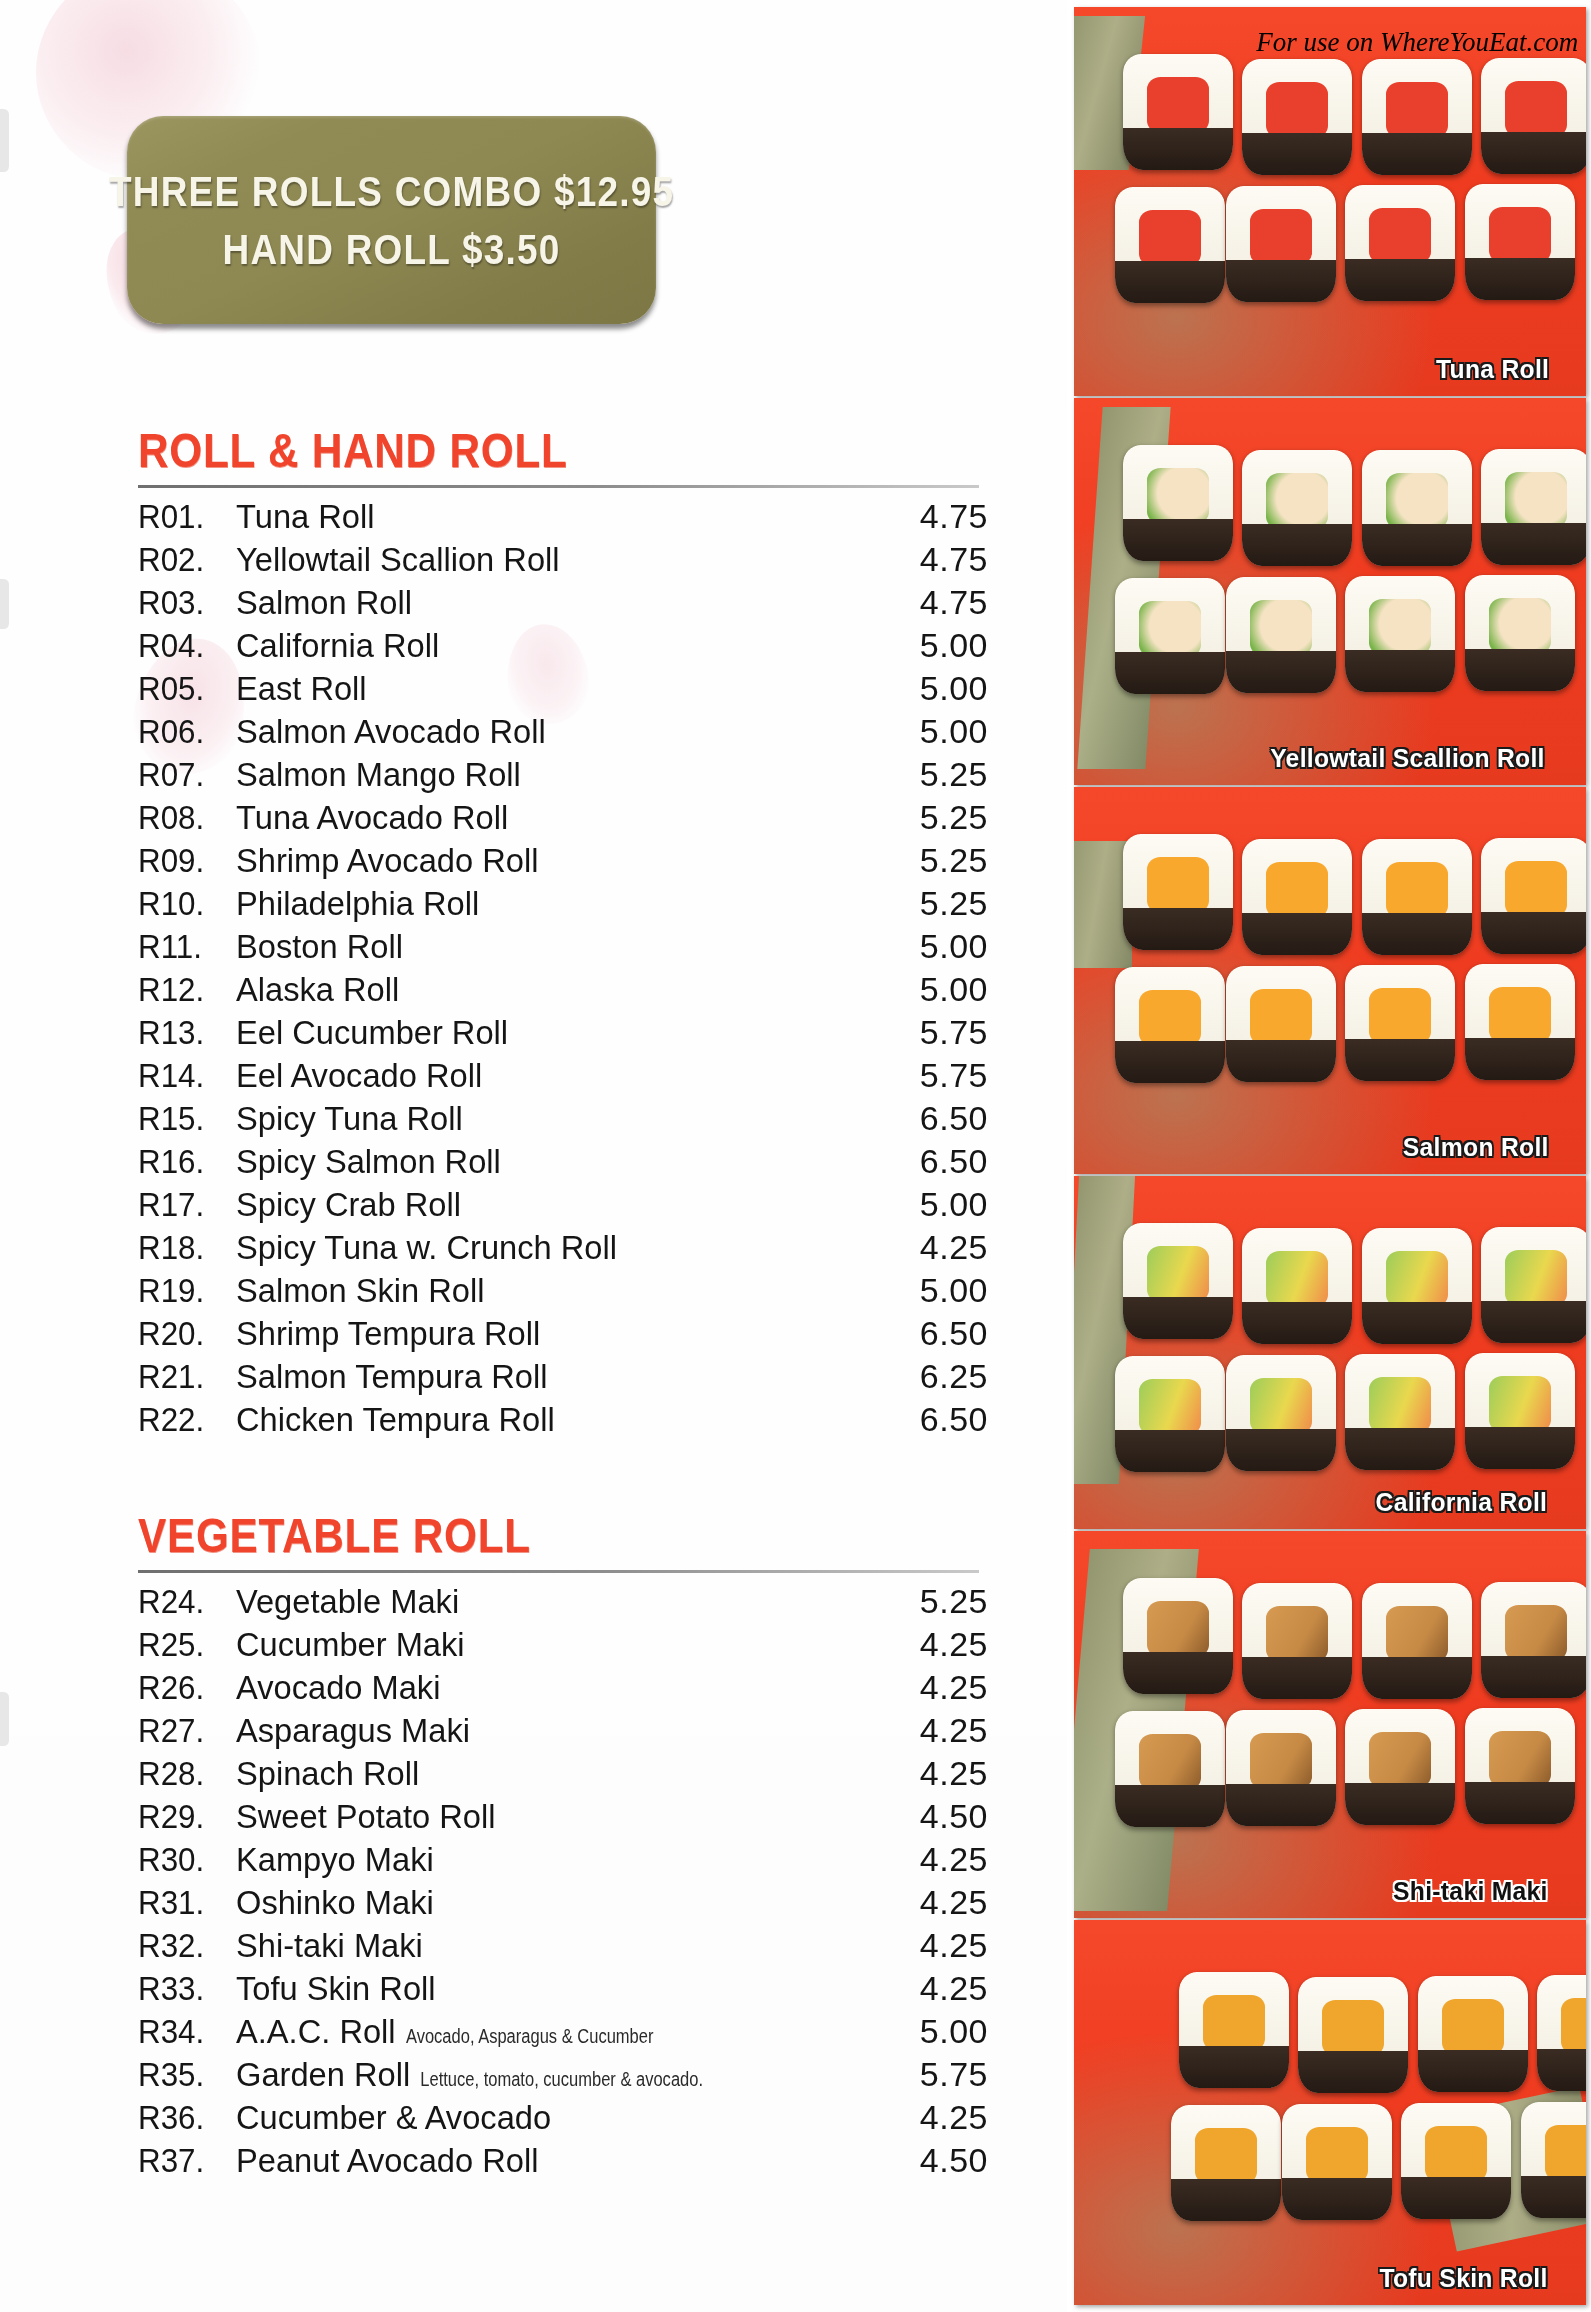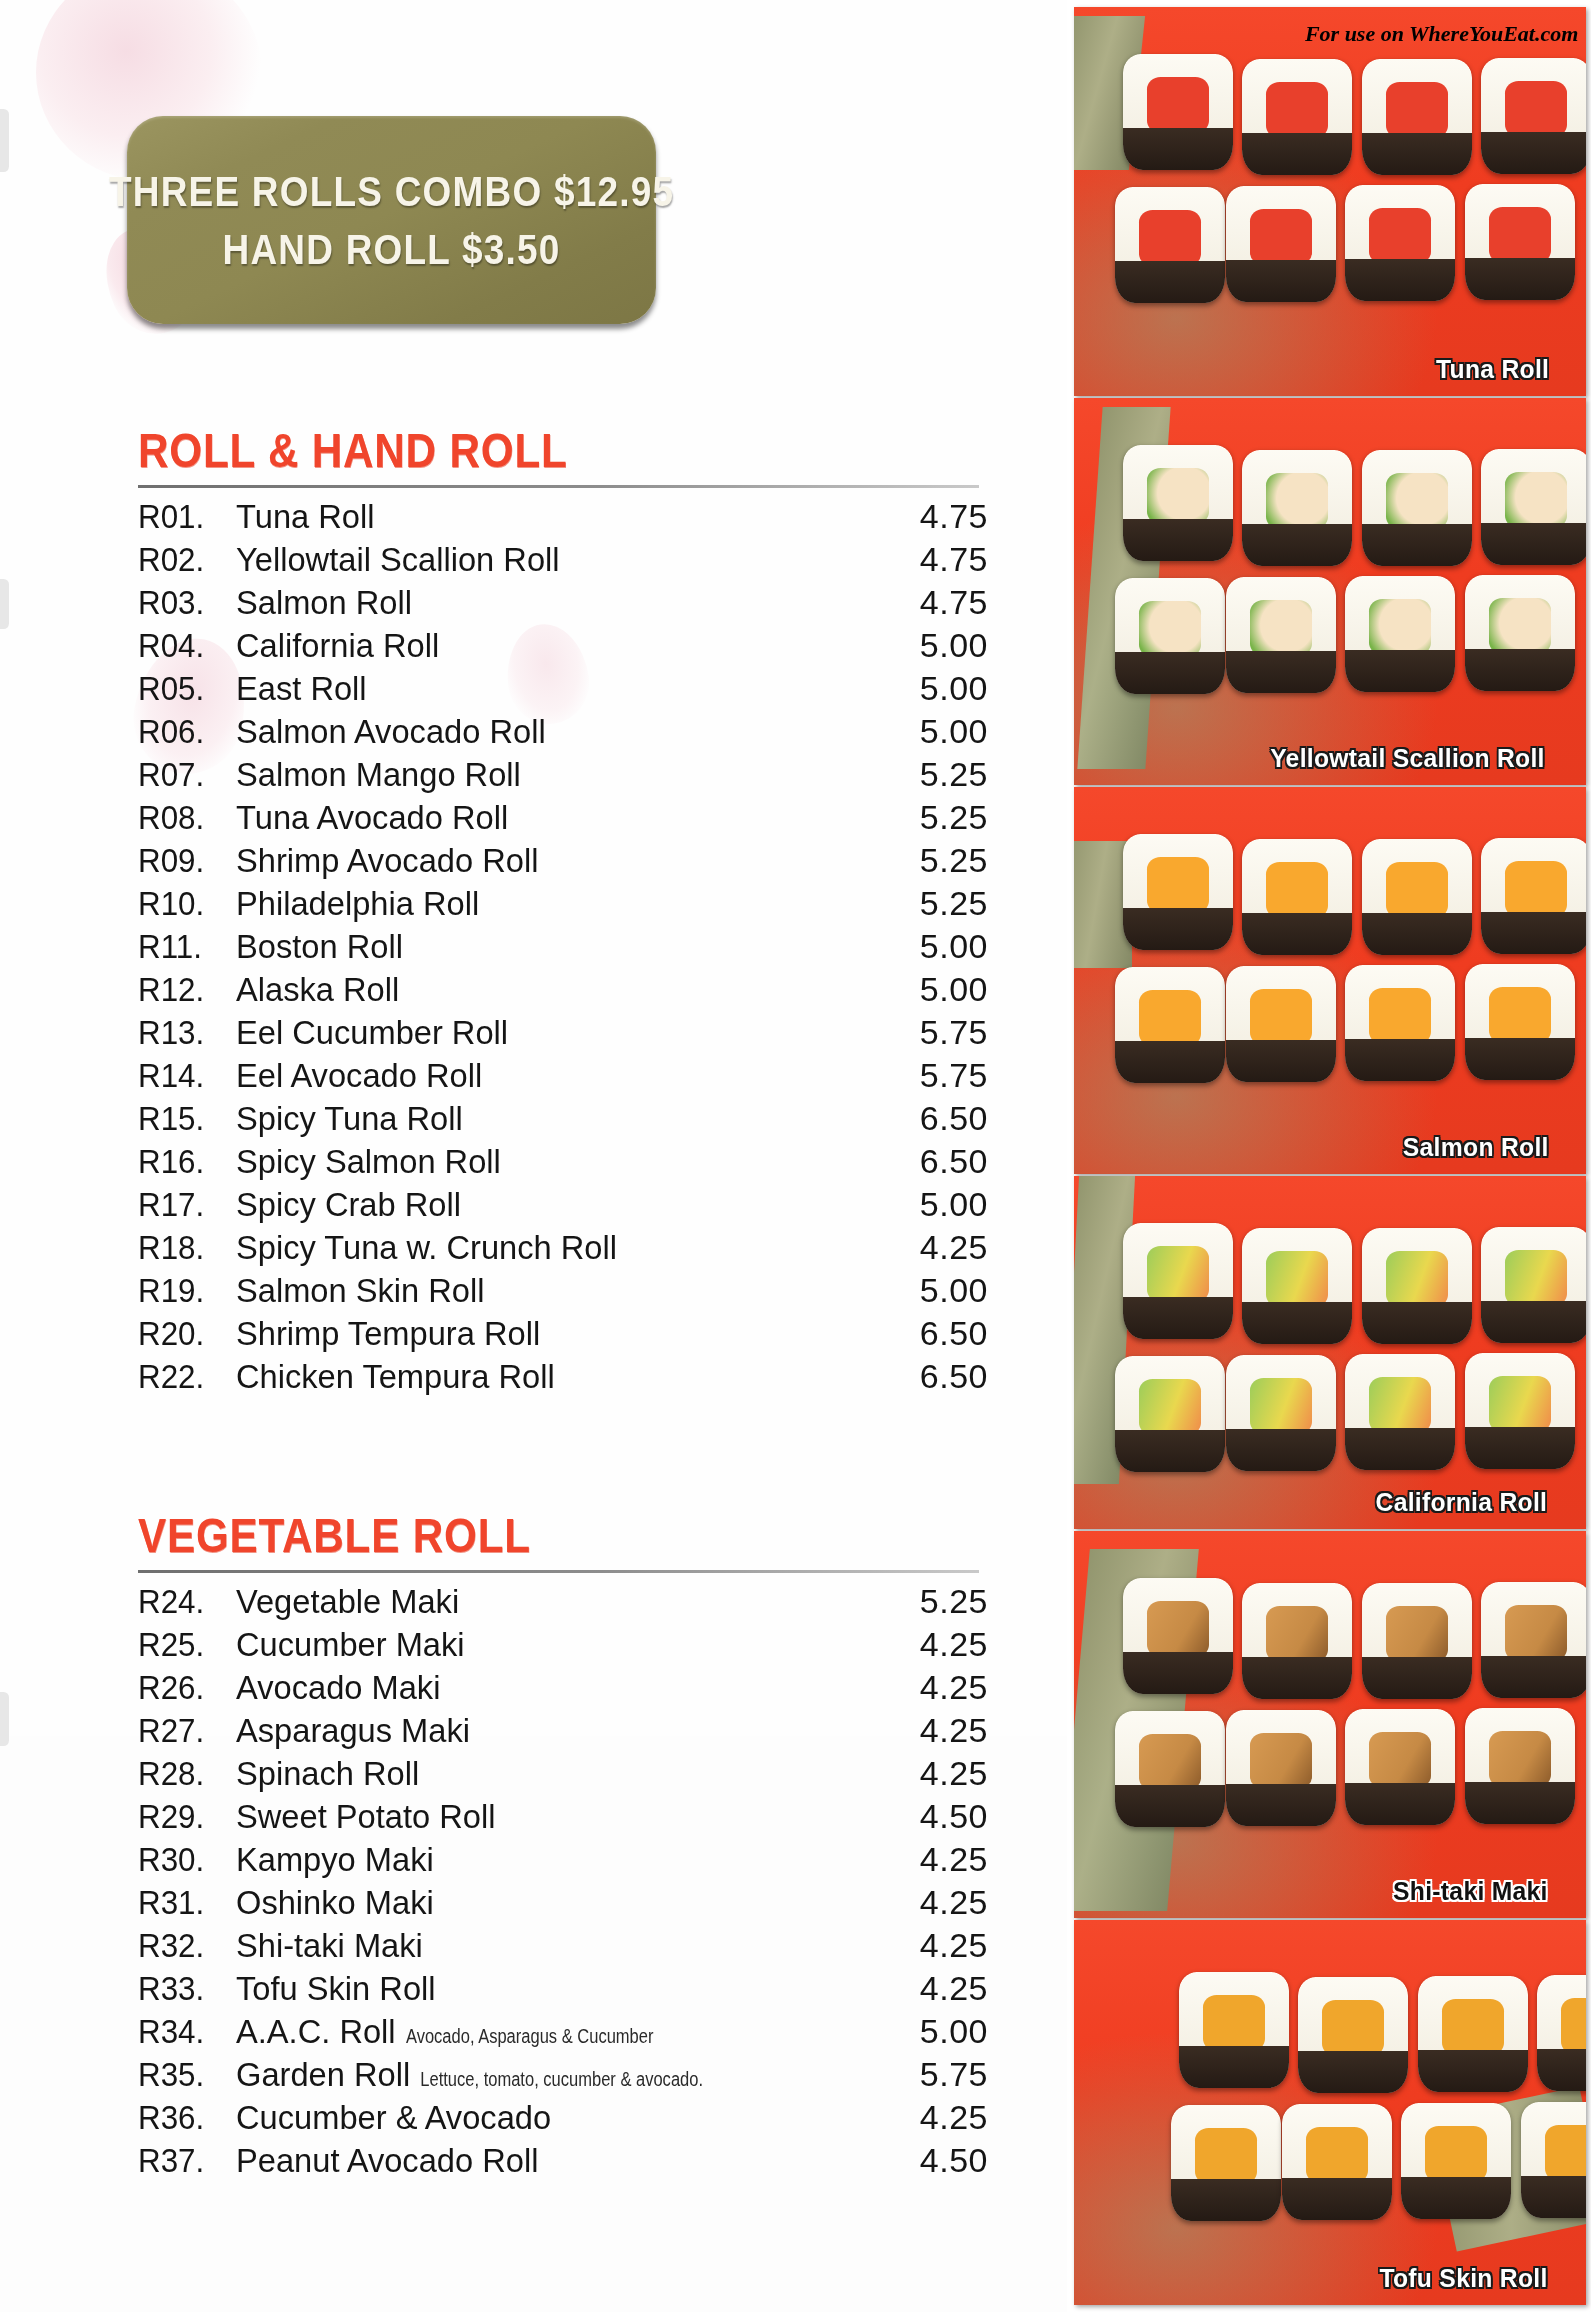--- a/index.html
+++ b/index.html
@@ -182,24 +182,24 @@
       0 1.8px 0 #1a1a1a, 1.8px 0 0 #1a1a1a, -1.8px 0 0 #1a1a1a, 0 -1.8px 0 #1a1a1a;
   }
   .label.dk{
     color:#111111;
     text-shadow:
       -1.8px -1.8px 0 #ffffff, 1.8px -1.8px 0 #ffffff,
       -1.8px 1.8px 0 #ffffff, 1.8px 1.8px 0 #ffffff,
       0 1.8px 0 #ffffff, 1.8px 0 0 #ffffff, -1.8px 0 0 #ffffff, 0 -1.8px 0 #ffffff;
   }
   .watermark{
-    position:absolute;right:12.7px;top:21px;
+    position:absolute;right:12.7px;top:27px;
     font-family:"Liberation Serif", serif;
-    font-style:italic;font-weight:700;
-    font-size:22px;color:#000;
+    font-style:italic;font-weight:400;
+    font-size:27px;color:#000;
     white-space:nowrap;
     z-index:40;
   }
 </style>
 </head>
 <body>
 
 <div class="page">
 
   <div class="left">
@@ -316,20 +316,25 @@
             <div class="code">R19.</div>
             <div class="name"><span>Salmon Skin Roll</span></div>
             <div class="price">5.00</div>
           </div>
           <div class="row">
             <div class="code">R20.</div>
             <div class="name"><span>Shrimp Tempura Roll</span></div>
             <div class="price">6.50</div>
           </div>
           <div class="row">
+            <div class="code">R21.</div>
+            <div class="name"><span>Salmon Tempura Roll</span></div>
+            <div class="price">6.25</div>
+          </div>
+          <div class="row">
             <div class="code">R22.</div>
             <div class="name"><span>Chicken Tempura Roll</span></div>
             <div class="price">6.50</div>
           </div>
         </div>
     </div>
 
     <div class="section" style="top:1508px;">
       <div class="sec-title">VEGETABLE ROLL</div>
       <div class="rule"></div>

